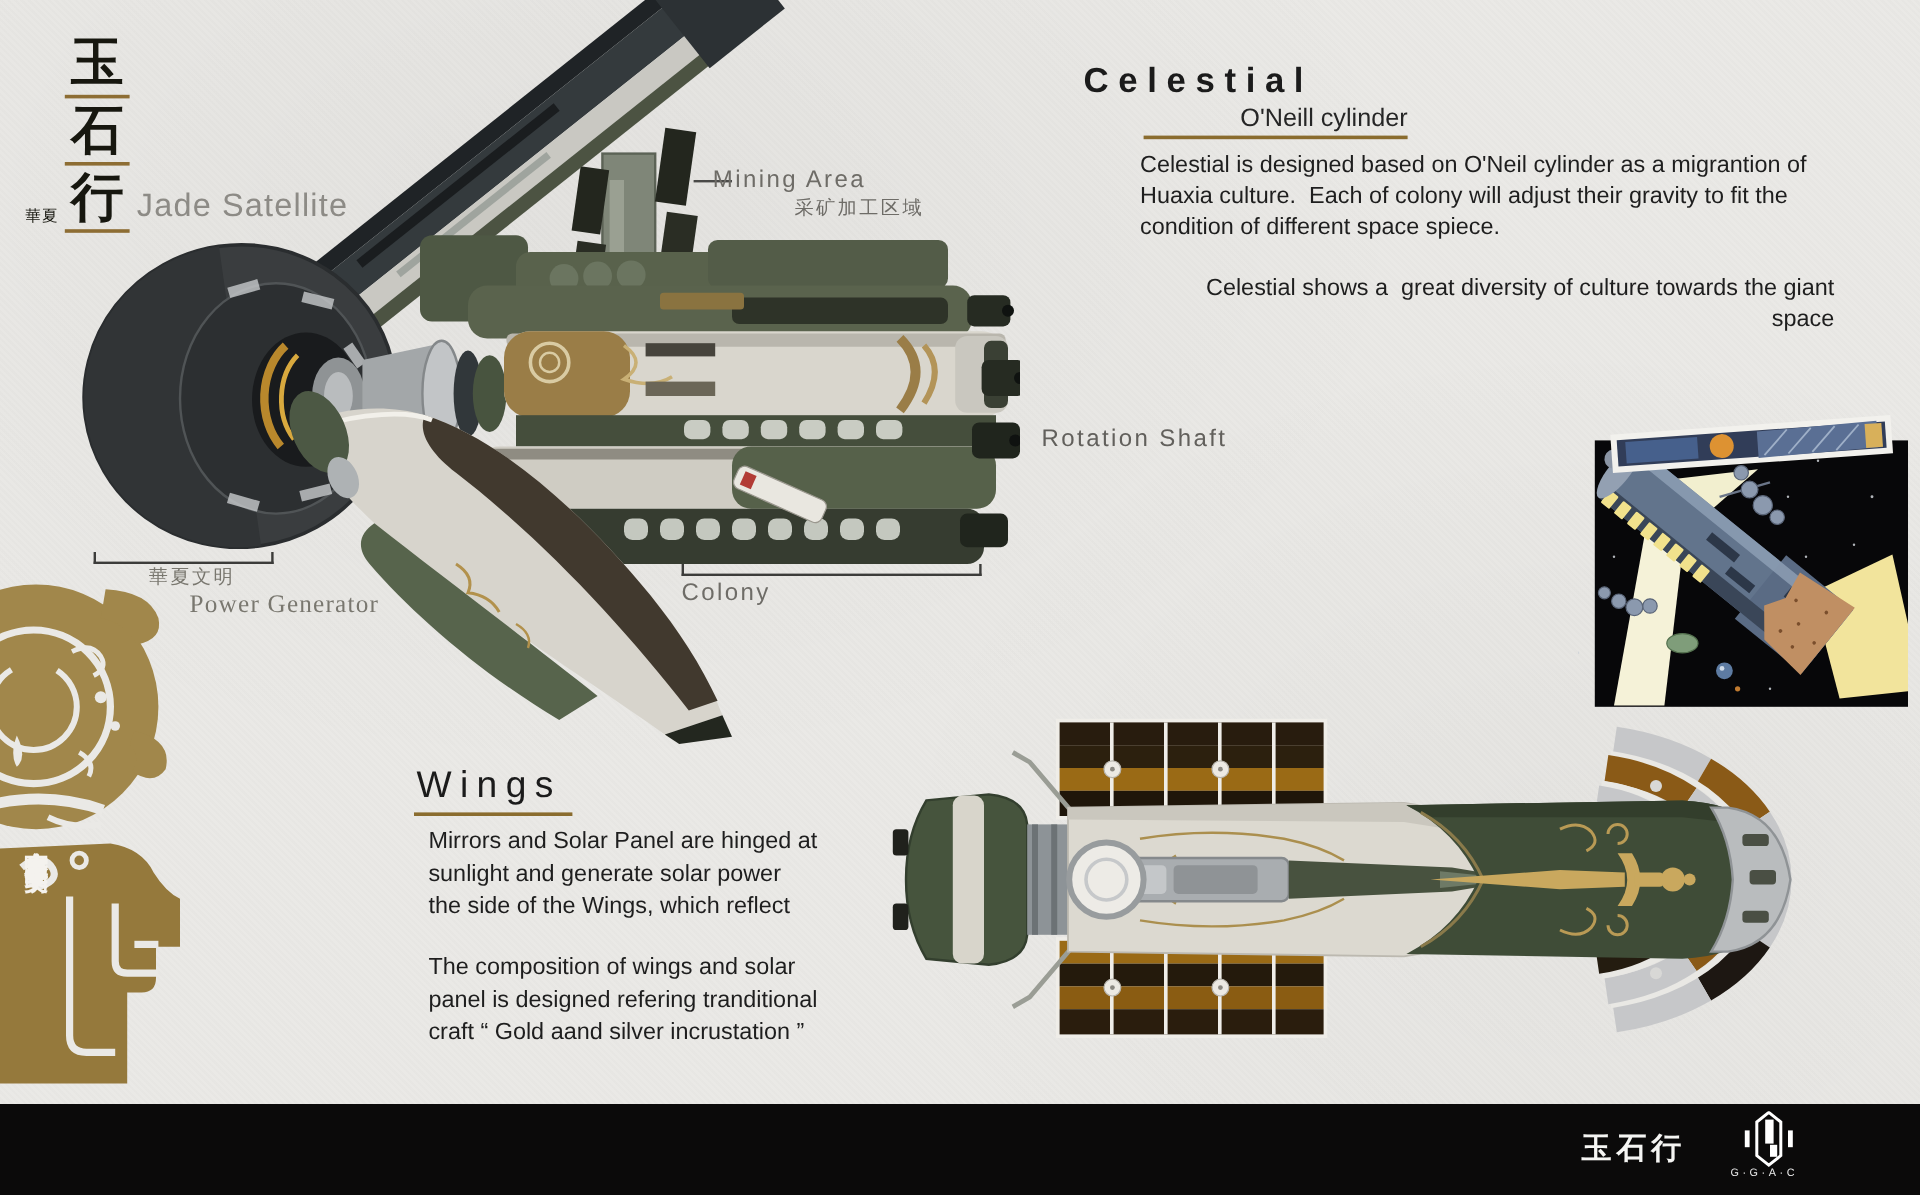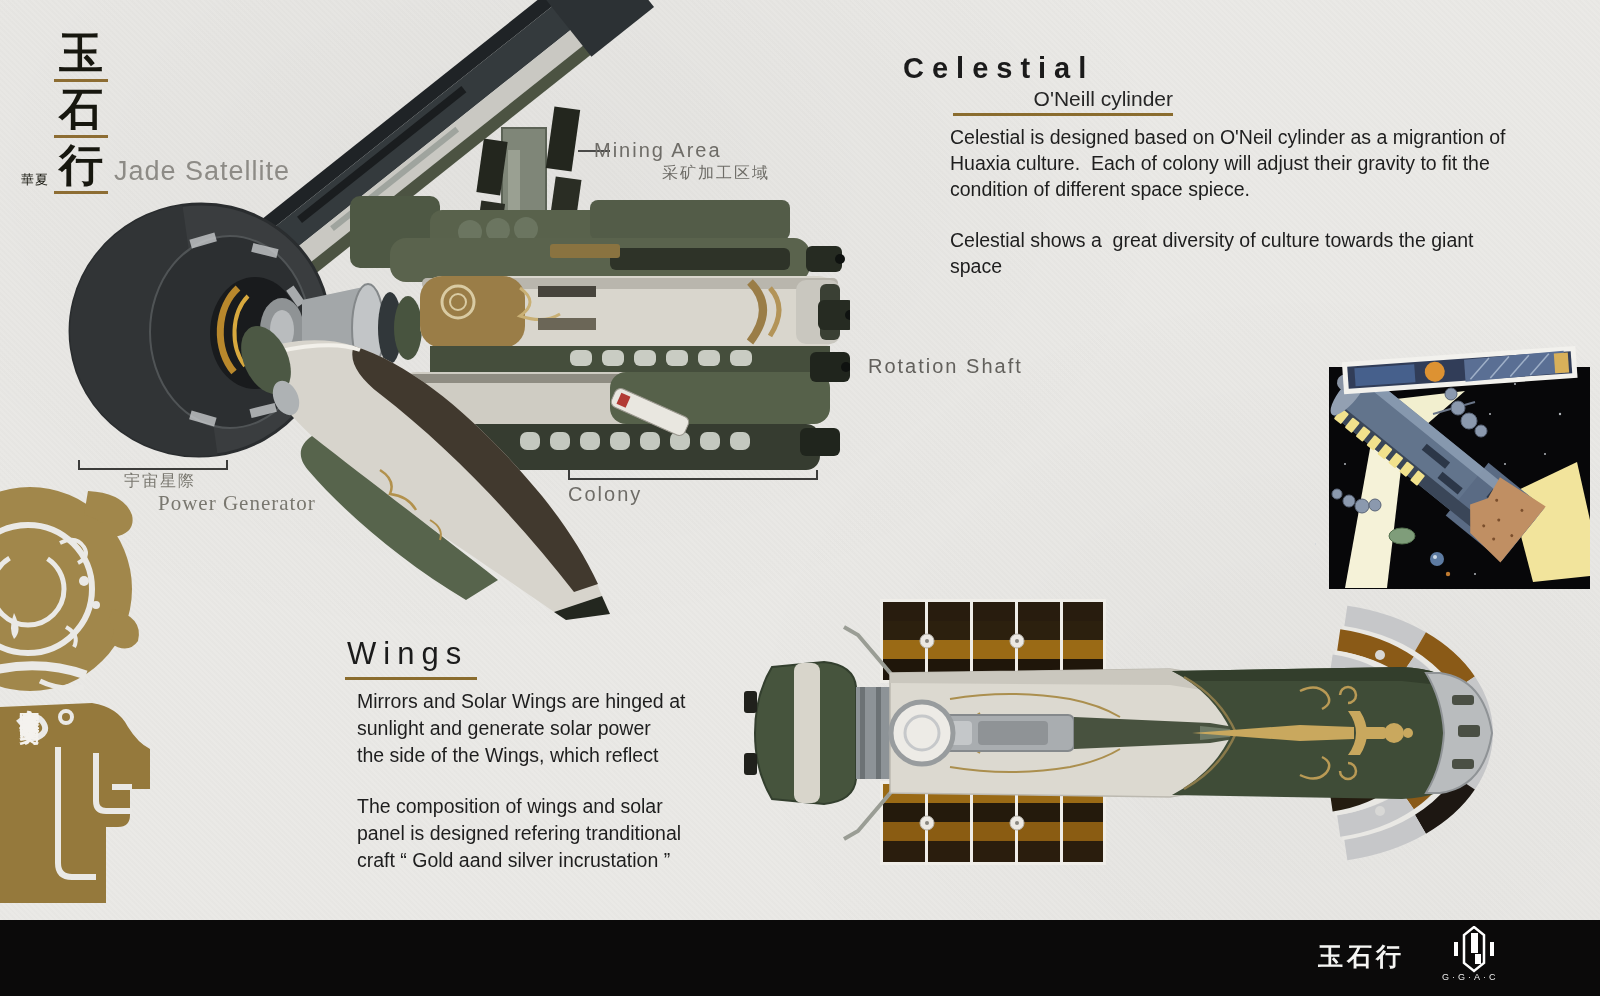--- a/index.html
+++ b/index.html
@@ -181,37 +181,37 @@
       <ellipse cx="216" cy="360" rx="22" ry="36" fill="#4c5844" transform="rotate(-24 216 360)"></ellipse>
       <ellipse cx="236" cy="398" rx="12" ry="18" fill="#aeb2b4" transform="rotate(-24 236 398)"></ellipse>
     </g>
   </svg>
 
   <div class="abs dash-line" style="left:578px;top:150px;width:32px;"></div>
   <div class="abs co-en" style="left:594px;top:139px;">Mining Area</div>
   <div class="abs co-zh" style="left:620px;top:163px;width:150px;text-align:right;">采矿加工区域</div>
 
   <div class="abs bracket" style="left:78px;top:460px;width:146px;"></div>
-  <div class="abs co-zh" style="left:124px;top:471px;color:#79776f;">宇宙星際</div>
+  <div class="abs co-zh" style="left:124px;top:471px;color:#79776f;">華夏文明</div>
   <div class="abs co-en-sm" style="left:158px;top:491px;font-family:Liberation Serif, serif;">Power Generator</div>
 
   <div class="abs bracket" style="left:568px;top:470px;width:246px;"></div>
   <div class="abs co-en" style="left:568px;top:483px;width:246px;text-align:left;">Colony</div>
 
   <div class="abs co-en" style="left:868px;top:355px;color:#62605c;">Rotation Shaft</div>
 
   <div class="abs cel-h">Celestial</div>
   <div class="abs cel-sub">O'Neill cylinder</div>
   <div class="abs gold-rule" style="left:953px;top:113px;width:220px;"></div>
   <div class="abs" style="left:950px;top:124px;">
     <div class="body-line">Celestial is designed based on O'Neil cylinder as a migrantion of</div>
     <div class="body-line">Huaxia culture.  Each of colony will adjust their gravity to fit the</div>
     <div class="body-line">condition of different space spiece.</div>
   </div>
-  <div class="abs" style="left:950px;top:227px;">
+  <div class="abs" style="left:1005px;top:227px;text-align:right;">
     <div class="body-line">Celestial shows a  great diversity of culture towards the giant</div>
     <div class="body-line">space</div>
   </div>
 
   <svg class="abs" viewBox="0 0 285 252" style="left:1315px;top:344px;width:285px;height:252px">
     <rect x="14" y="23" width="261" height="222" fill="#070709"></rect>
     <g fill="#cfd4da" opacity="0.85">
       <circle cx="40" cy="60" r="1"></circle>
         <circle cx="200" cy="40" r="1"></circle>
         <circle cx="245" cy="70" r="1.2"></circle>
@@ -291,21 +291,21 @@
         <line x1="195" y1="36" x2="215" y2="16"></line>
           <line x1="215" y1="36" x2="235" y2="16"></line>
       </g>
       <rect x="240" y="16" width="14" height="20" fill="#d8b05a"></rect>
     </g>
   </svg>
 
   <div class="abs wings-h">Wings</div>
   <div class="abs gold-rule" style="left:345px;top:677px;width:132px;"></div>
   <div class="abs" style="left:357px;top:688px;">
-    <div class="body-line" style="line-height:27px">Mirrors and Solar Wings are hinged at</div>
+    <div class="body-line" style="line-height:27px">Mirrors and Solar Panel are hinged at</div>
     <div class="body-line" style="line-height:27px">sunlight and generate solar power</div>
     <div class="body-line" style="line-height:27px">the side of the Wings, which reflect</div>
   </div>
   <div class="abs" style="left:357px;top:793px;">
     <div class="body-line" style="line-height:27px">The composition of wings and solar</div>
     <div class="body-line" style="line-height:27px">panel is designed refering tranditional</div>
     <div class="body-line" style="line-height:27px">craft “ Gold aand silver incrustation ”</div>
   </div>
 
   <svg class="abs" viewBox="0 0 150 420" style="left:0;top:485px;width:150px;height:420px">

